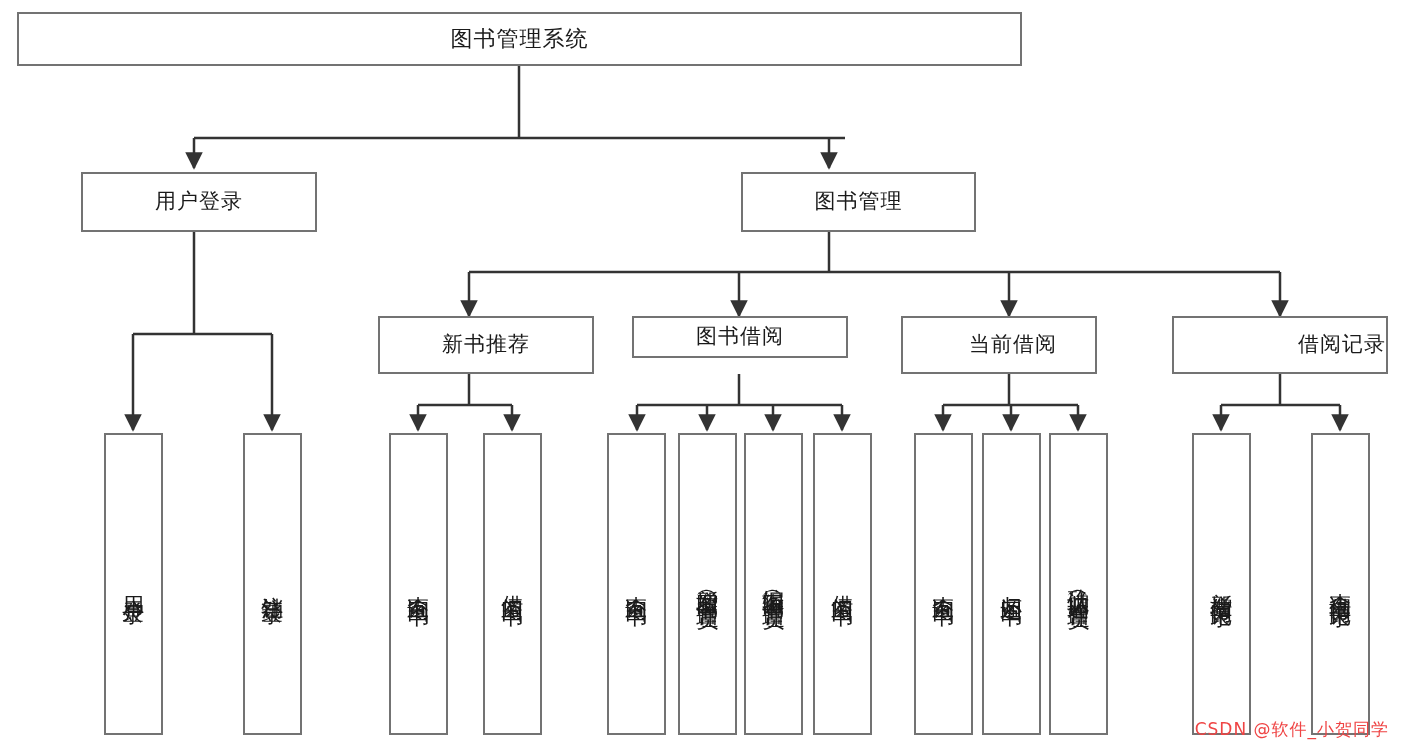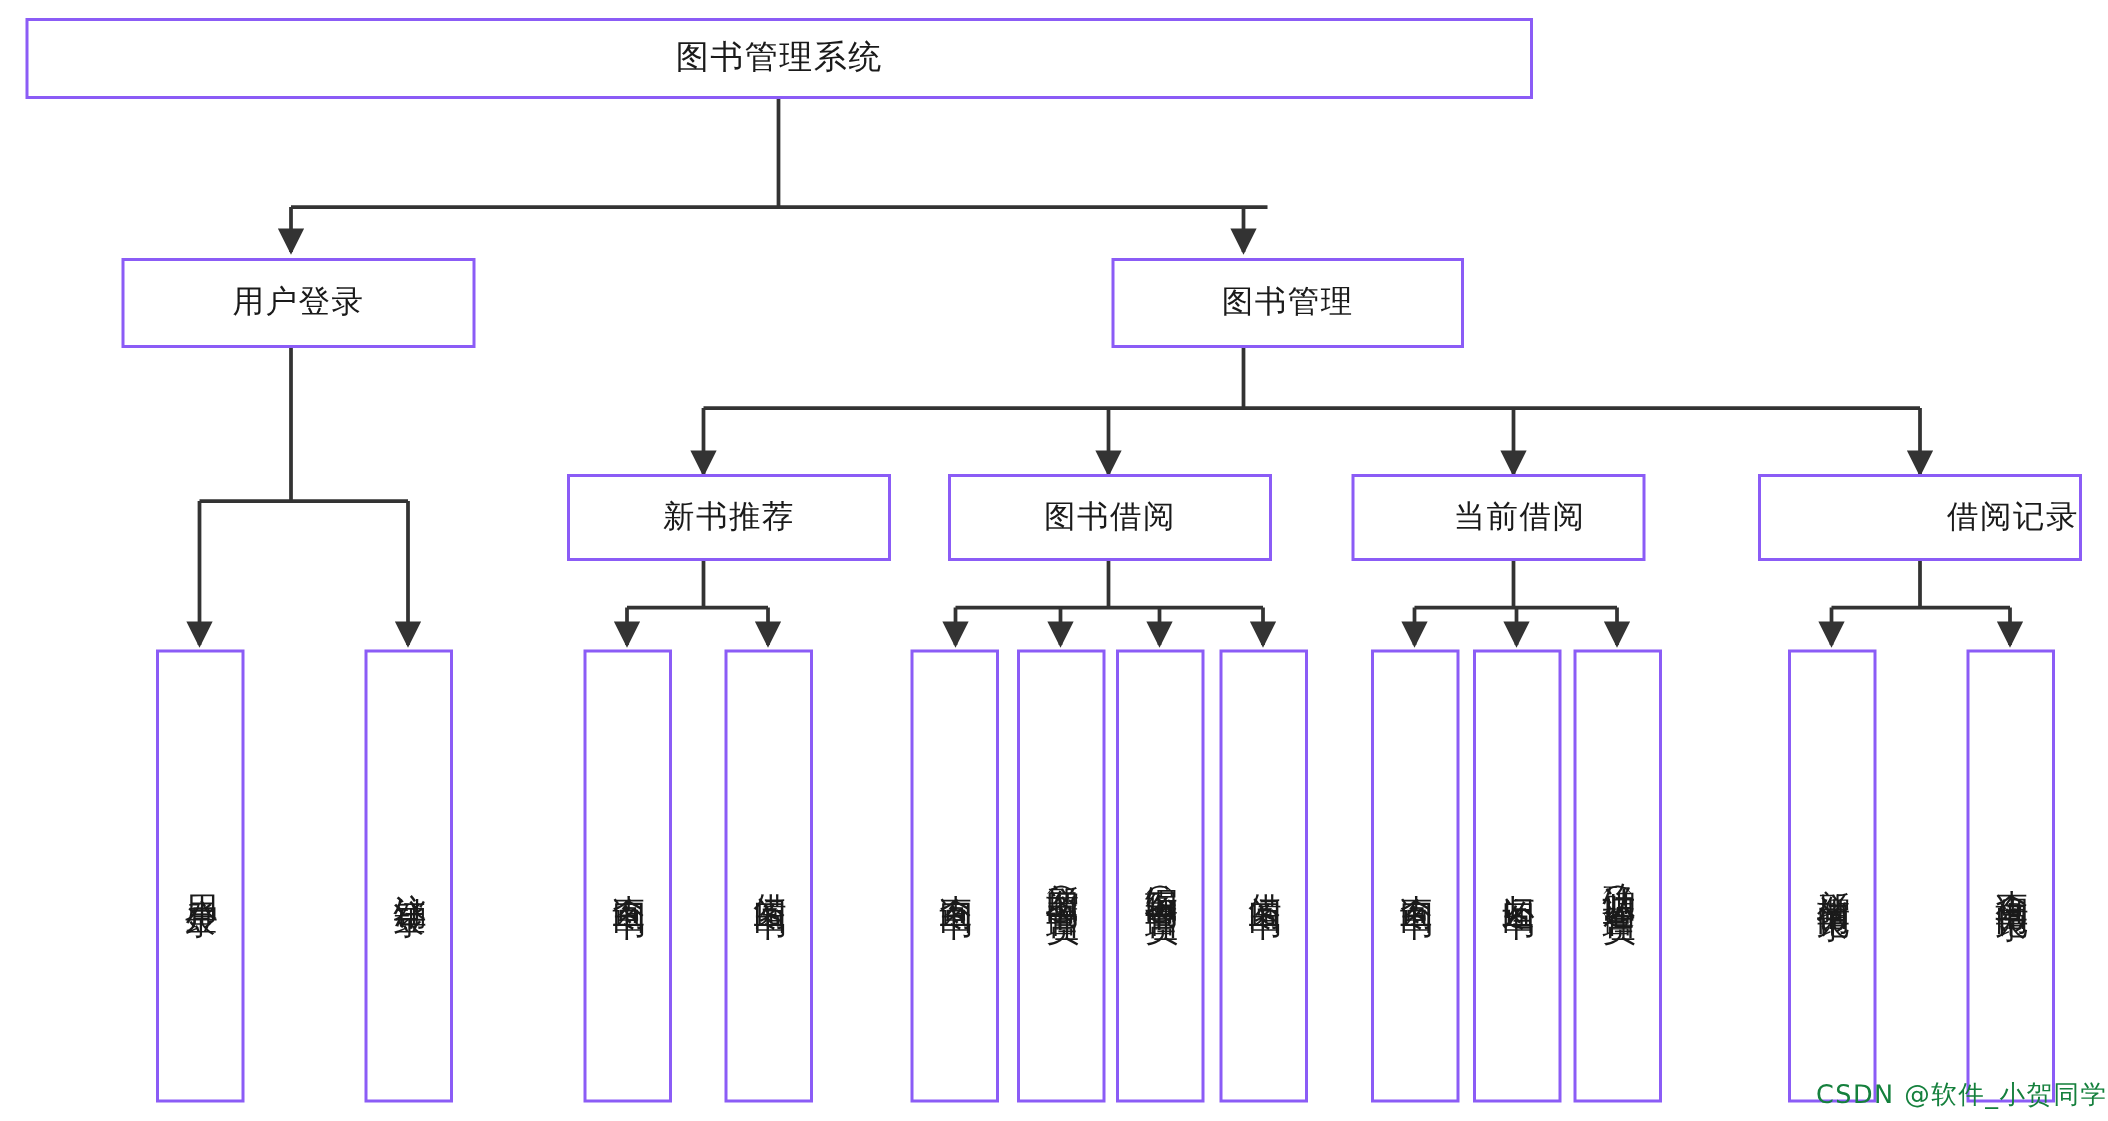--- a/index.html
+++ b/index.html
@@ -19,21 +19,21 @@
   #connectors{
     position:absolute;left:0;top:0;
     width:1405px;height:747px;
     pointer-events:none;
   }
   
   .node{
     position:absolute;
     box-sizing:border-box;
     background:#ffffff;
-    border:2px solid #8b5cf6;
+    border:2px solid #737373;
     display:flex;
     align-items:center;
     justify-content:center;
     color:#1a1a1a;
     letter-spacing:1px;
   }
   .node.horiz{
     font-size:21px;
     line-height:1.2;
   }
@@ -53,23 +53,23 @@
     writing-mode:vertical-rl;
     text-orientation:upright;
     white-space:nowrap;
   }
   #root-node{
     font-size:22px;
   }
   
   #watermark{
     position:absolute;
-    right:0;bottom:6px;
+    right:16px;bottom:6px;
     font-size:17px;
-    color:#15803d;
+    color:#ef4444;
     letter-spacing:1px;
     white-space:nowrap;
     z-index:5;
   }
 </style>
 </head>
 <body>
 
 <div id="diagram">
 
@@ -134,21 +134,21 @@
   </div>
 
   <div class="node horiz" style="left:741px;top:172px;width:235px;height:60px;">
     <span>图书管理</span>
   </div>
 
   <div class="node horiz" style="left:378px;top:316px;width:216px;height:58px;">
     <span>新书推荐</span>
   </div>
 
-  <div class="node horiz" style="left:632px;top:316px;width:216px;height:58px;text-align:right;">
+  <div class="node horiz" style="left:632px;top:316px;width:216px;height:42px;text-align:right;">
     <span>图书借阅</span>
   </div>
 
   <div class="node horiz" style="left:901px;top:316px;width:196px;height:58px;padding-left:28px;">
     <span>当前借阅</span>
   </div>
 
   <div class="node horiz" style="left:1172px;top:316px;width:216px;height:58px;justify-content:flex-end;">
     <span>借阅记录</span>
   </div>

